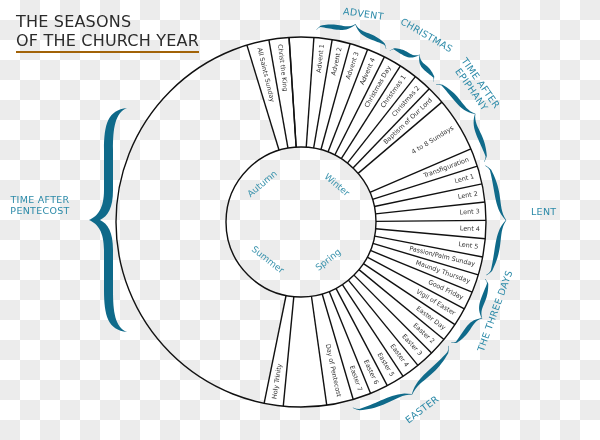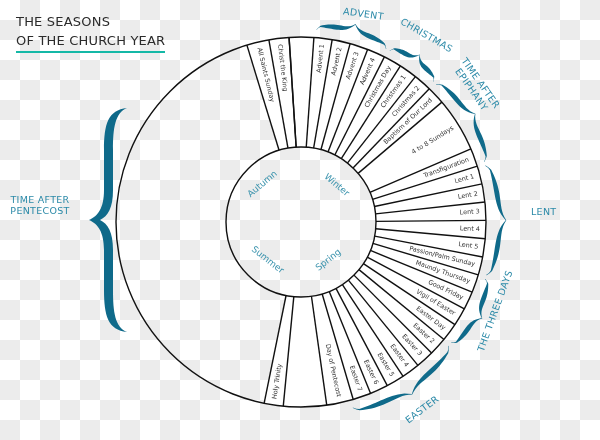--- a/index.html
+++ b/index.html
@@ -3,22 +3,22 @@
 <meta charset="utf-8">
 <style>
   html,body{margin:0;padding:0;}
   body{width:600px;height:440px;overflow:hidden;position:relative;
     background-color:#ffffff;
     background-image:
       linear-gradient(45deg,#ececec 25%,transparent 25%,transparent 75%,#ececec 75%),
       linear-gradient(45deg,#ececec 25%,transparent 25%,transparent 75%,#ececec 75%);
     background-size:40px 40px;background-position:0 0,20px 20px;
     font-family:"DejaVu Sans",sans-serif;}
-  #title{position:absolute;left:16px;top:12px;font-size:13px;line-height:19px;color:#2b2b2b;letter-spacing:0.2px;}
-  #title .l2{border-bottom:2px solid #14b8a6;padding-bottom:1px;display:inline-block;}
+  #title{position:absolute;left:16px;top:12px;font-size:16px;line-height:19px;color:#2b2b2b;letter-spacing:0.2px;}
+  #title .l2{border-bottom:2px solid #a16207;padding-bottom:1px;display:inline-block;}
   svg{position:absolute;left:0;top:0;}
   .seg-label{font-size:6.4px;fill:#333;font-family:"DejaVu Sans",sans-serif;}
   .season{font-size:9px;fill:#3a93ad;font-family:"DejaVu Sans",sans-serif;}
   .group{font-size:9.5px;fill:#2c8aa8;font-family:"DejaVu Sans",sans-serif;letter-spacing:0.3px;}
 </style>
 </head>
 <body>
 
 <div id="title">
   <div>THE SEASONS</div>

